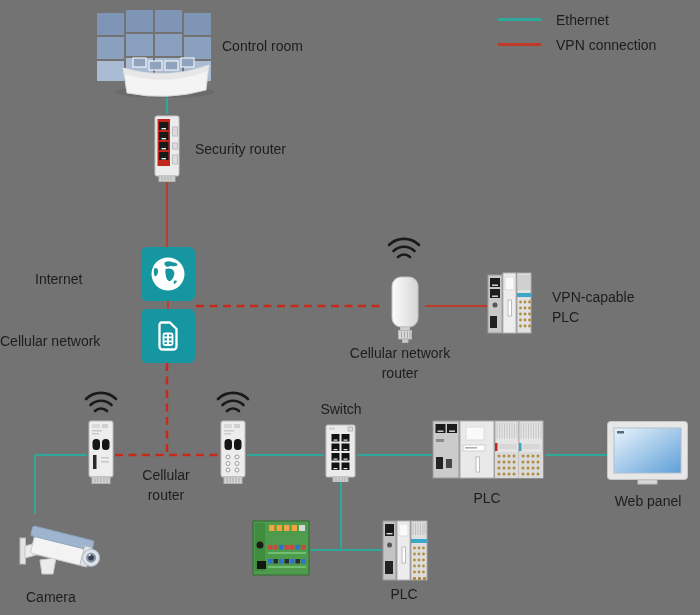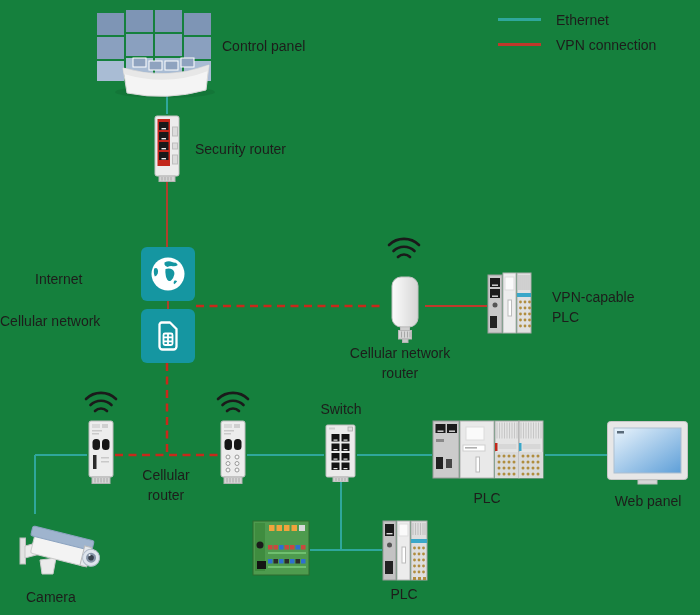--- a/index.html
+++ b/index.html
@@ -1,16 +1,16 @@
 <!DOCTYPE html>
 <html><head>
 <meta charset="utf-8">
 <style>
   html,body{margin:0;padding:0;background:#fff;}
-  .canvas{position:relative;width:700px;height:615px;background:#15803d;overflow:hidden;
+  .canvas{position:relative;width:700px;height:615px;background:#737373;overflow:hidden;
           font-family:"Liberation Sans",sans-serif;color:#1d1d1b;}
   svg{display:block;}
   .lines{position:absolute;left:0;top:0;pointer-events:none;}
   .dev{position:absolute;}
   .label{position:absolute;font-size:14px;line-height:1.4;color:#1d1d1b;}
   .center{text-align:center;}
   .right{text-align:left;}
   .legend{position:absolute;left:498px;top:7px;}
   .legend-row{display:flex;align-items:center;height:25px;}
   .swatch{width:43px;height:2.6px;}
@@ -97,21 +97,21 @@
       <g>
         <rect x="40" y="54" width="13" height="9" fill="#8FA3BF" stroke="#fff"></rect>
         <rect x="56" y="57" width="13" height="9" fill="#8FA3BF" stroke="#fff"></rect>
         <rect x="72" y="57" width="13" height="9" fill="#8FA3BF" stroke="#fff"></rect>
         <rect x="88" y="54" width="13" height="9" fill="#8FA3BF" stroke="#fff"></rect>
         <path d="M30,64 Q74,77 116,61 L113,86 Q74,97 34,89 Z" fill="#f4f4f4" stroke="#d6d6d6"></path>
         <path d="M30,64 Q74,77 116,61 L115,67 Q74,83 31,70 Z" fill="#e7e7e7" stroke="none"></path>
       </g>
     </svg>
   </div>
-  <div class="label" style="left:222px;top:37px">Control panel</div>
+  <div class="label" style="left:222px;top:37px">Control room</div>
 
   <div class="dev" style="left:150px;top:114px">
     <svg width="34" height="68" viewBox="0 0 34 68">
       <rect x="5" y="2" width="24" height="60" rx="2" fill="#ececec" stroke="#c4c4c4"></rect>
       <rect x="7.5" y="5" width="12.5" height="47" fill="#C2271B"></rect>
       <g fill="#191919">
         <rect x="9" y="8" width="9.5" height="8"></rect>
           <rect x="9" y="18" width="9.5" height="8"></rect>
         <rect x="9" y="28" width="9.5" height="8"></rect>
           <rect x="9" y="38" width="9.5" height="8"></rect>
@@ -152,21 +152,21 @@
       <rect width="54" height="54" rx="6" fill="#1596A1"></rect>
       <g fill="none" stroke="#ffffff" stroke-width="2.3" stroke-linejoin="round">
         <path d="M20.5,13.5 h8.5 l6.5,6.5 v17.5 a3,3 0 0 1 -3,3 h-11 a3,3 0 0 1 -3,-3 v-21 a2.5,2.5 0 0 1 2,-3 Z"></path>
       </g>
       <g fill="none" stroke="#ffffff" stroke-width="1.8">
         <rect x="22.5" y="24.5" width="9" height="11.5" rx="1.5"></rect>
         <path d="M22.5,28.4 h9 M22.5,32.3 h9 M27,24.5 v11.5"></path>
       </g>
     </svg>
   </div>
-  <div class="label right" style="left:0px;top:312px;width:135px">Cellular network</div>
+  <div class="label right" style="left:0px;top:332px;width:135px">Cellular network</div>
 
   <div class="dev" style="left:384px;top:234px">
     <svg width="40" height="28" viewBox="0 0 40 28">
         <use href="#wifi-g"></use>
       </svg>
   </div>
   <div class="dev" style="left:385px;top:276px">
     <svg width="40" height="68" viewBox="0 0 40 68">
       <rect x="7" y="1" width="26" height="50" rx="9" fill="url(#odr)" stroke="#c2c2c2"></rect>
       <rect x="15.5" y="51" width="9" height="3.5" fill="#cfcfcf" stroke="#bdbdbd"></rect>

